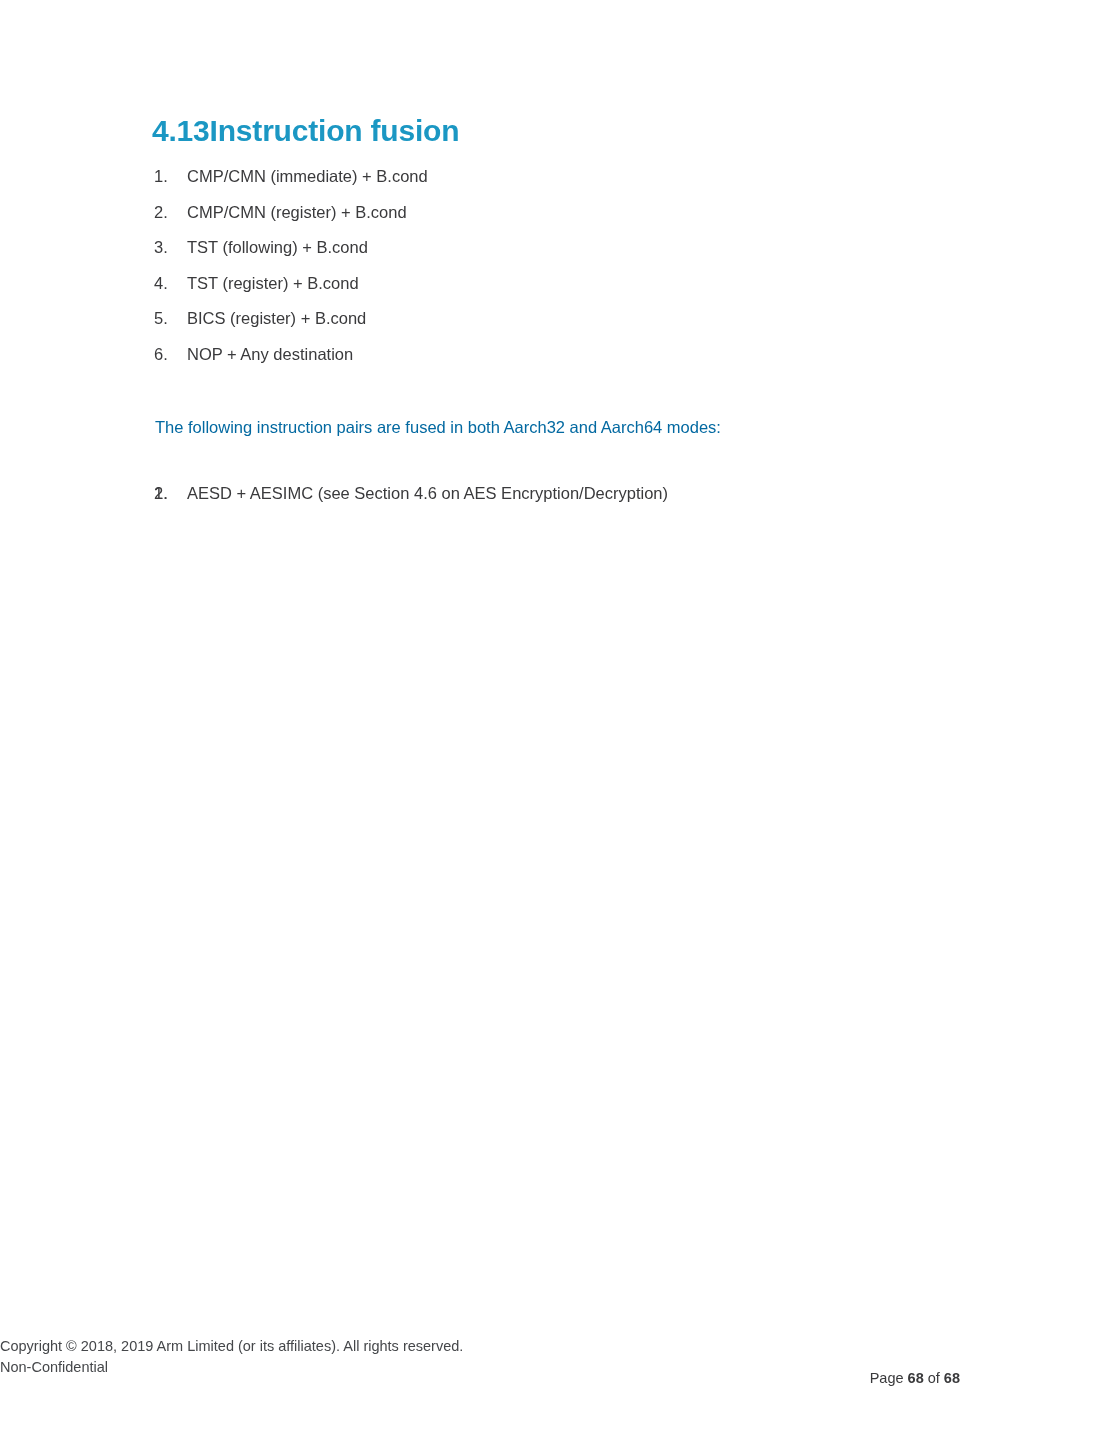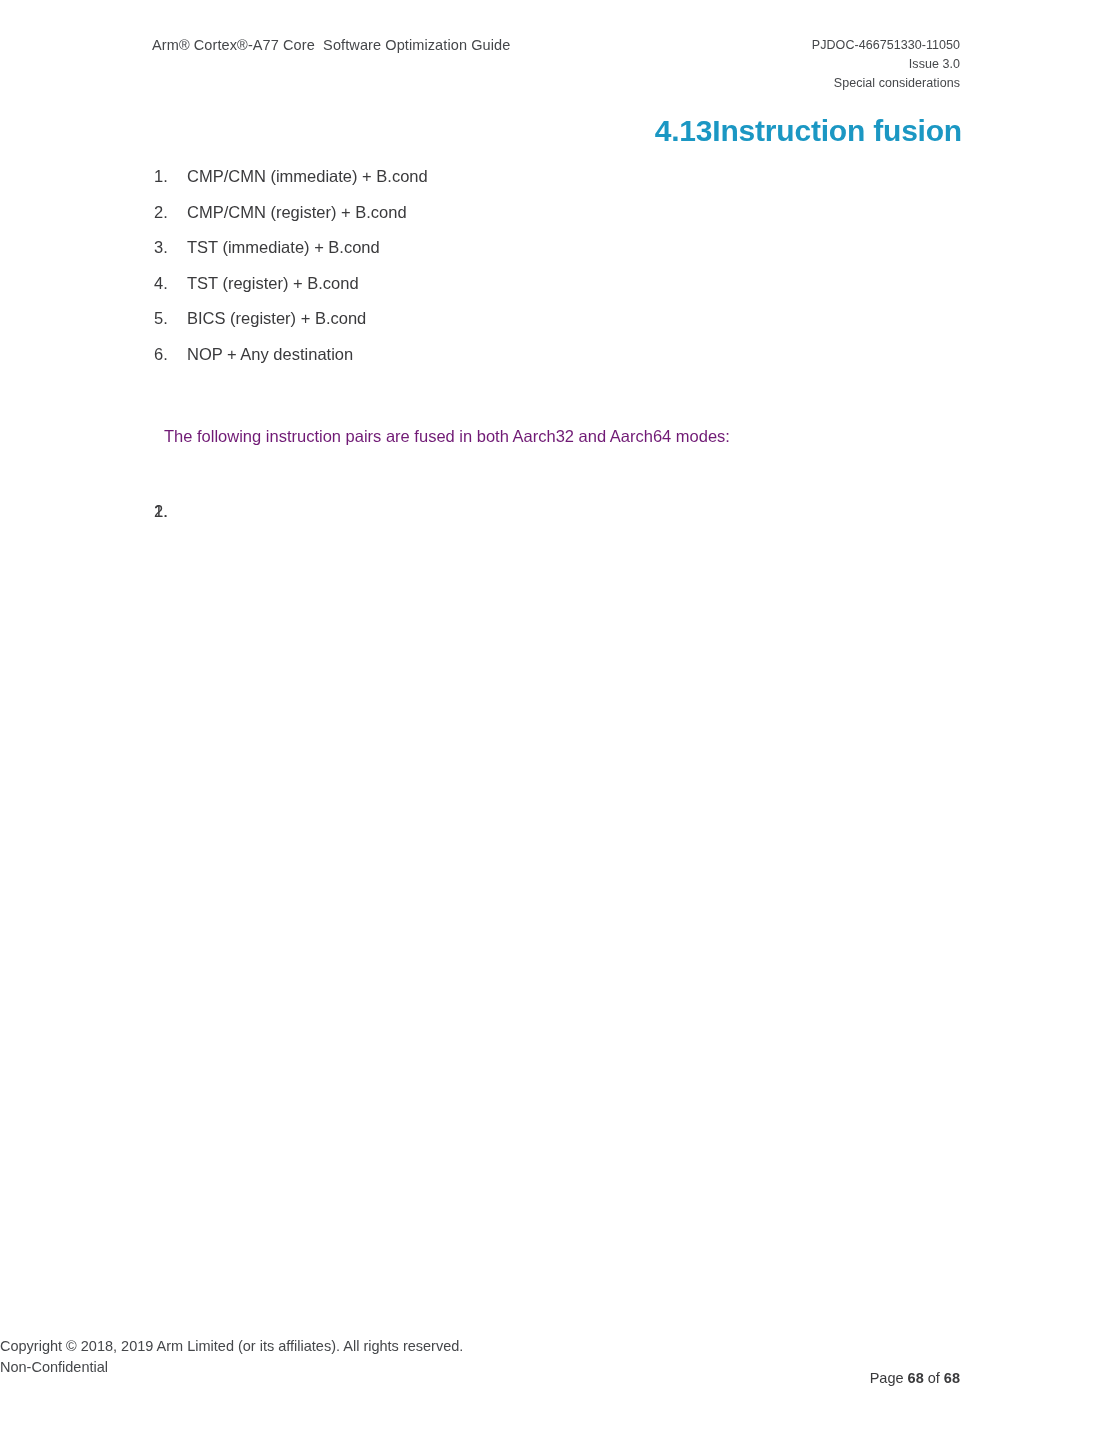--- a/index.html
+++ b/index.html
@@ -62,21 +62,20 @@
   }
 
   h1.section-heading {
     margin: 0 0 16px 0;
     font-size: 30px;
     font-weight: bold;
     color: #1b97c3;
     letter-spacing: -0.2px;
     line-height: 38px;
     display: flex;
-    justify-content: flex-end;
   }
   h1.section-heading .sec-num {
     display: inline-block;
     min-width: 56px;
   }
   h1.section-heading .sec-title {
     display: inline-block;
   }
 
   ol.num-list {
@@ -98,24 +97,24 @@
   ol.num-list li .marker {
     position: absolute;
     left: 2px;
     top: 0;
     width: 26px;
     text-align: left;
     color: #3a3a3c;
   }
 
   p.body-para {
-    margin: 12px;
+    margin: 3px;
     font-size: 16.5px;
     line-height: 25.5px;
-    color: #701a75;
+    color: #0369a1;
   }
 
   .gap-large { height: 47px; }
   .gap-med   { height: 25px; }
   .gap-xl    { height: 47px; }
 
   
   .page-footer {
     position: absolute;
     left: 0;
@@ -137,48 +136,40 @@
     color: #3a3a3c;
     margin-top: 16px;
   }
   .page-number b { font-weight: bold; }
 </style>
 </head>
 <body>
 
 <div class="page">
 
-  <div class="page-header">
-    <div class="header-left">Arm® Cortex®-A77 Core  Software Optimization Guide</div>
-    <div class="header-right">
-      <div>PJDOC-466751330-11050</div>
-      <div>Issue 3.0</div>
-      <div>Special considerations</div>
-    </div>
-  </div>
 
   <div class="content">
 
     <h1 class="section-heading">
       <span class="sec-num">4.13</span>
       <span class="sec-title">Instruction fusion</span>
     </h1>
 
     <ol class="num-list">
       <li>
         <span class="marker">1.</span>
         <span>CMP/CMN (immediate) + B.cond</span>
       </li>
       <li>
         <span class="marker">2.</span>
         <span>CMP/CMN (register) + B.cond</span>
       </li>
       <li>
         <span class="marker">3.</span>
-        <span>TST (immediate) + B.cond</span>
+        <span>TST (following) + B.cond</span>
       </li>
       <li>
         <span class="marker">4.</span>
         <span>TST (register) + B.cond</span>
       </li>
       <li>
         <span class="marker">5.</span>
         <span>BICS (register) + B.cond</span>
       </li>
       <li>
@@ -192,20 +183,21 @@
     <p class="body-para">The following instruction pairs are fused in both Aarch32 and Aarch64 modes:</p>
 
     <div class="gap-med"></div>
 
     <ol class="num-list">
       <li>
         <span class="marker">1.</span>
       </li>
       <li>
         <span class="marker">2.</span>
+        <span>AESD + AESIMC (see Section 4.6 on AES Encryption/Decryption)</span>
       </li>
     </ol>
 
     <div class="gap-xl"></div>
 
 
   </div>
 
   <div class="page-footer">
     <div class="footer-line">Copyright © 2018, 2019 Arm Limited (or its affiliates). All rights reserved.</div>

